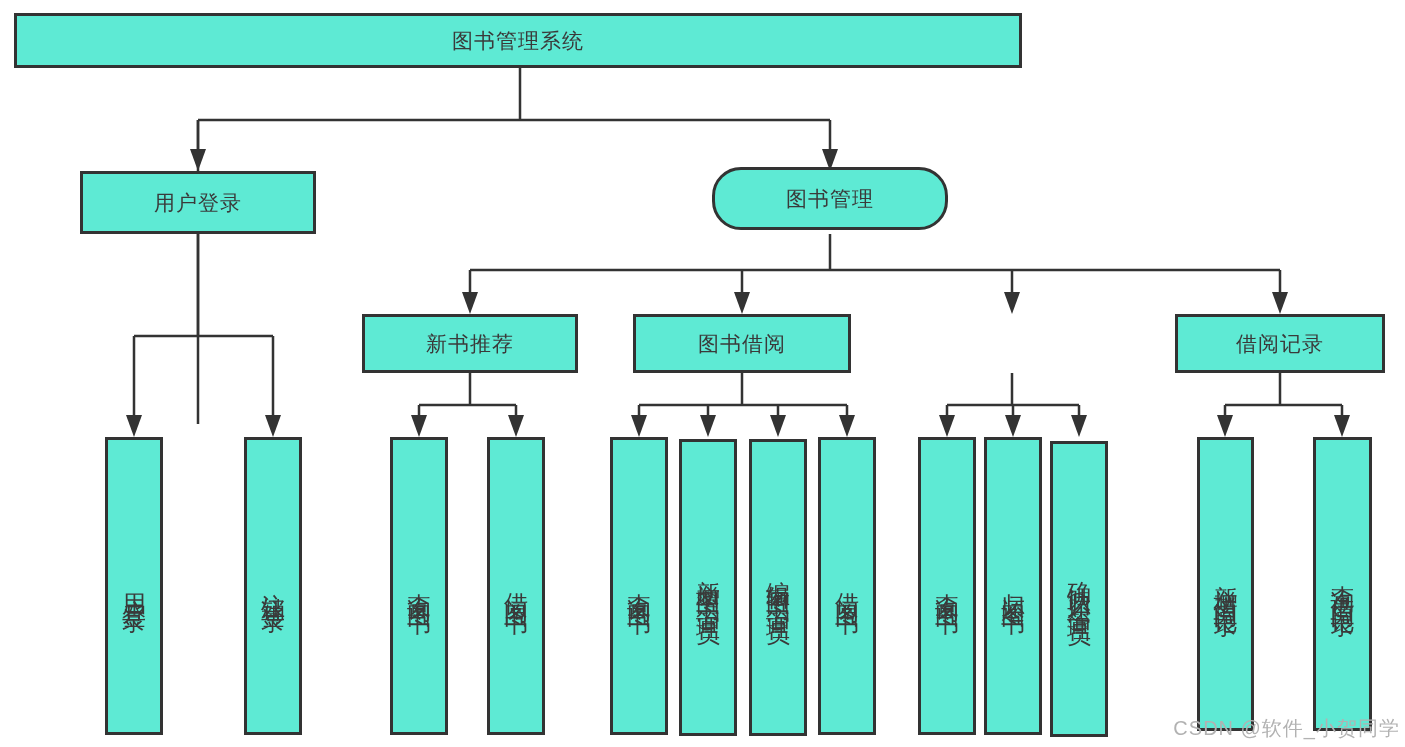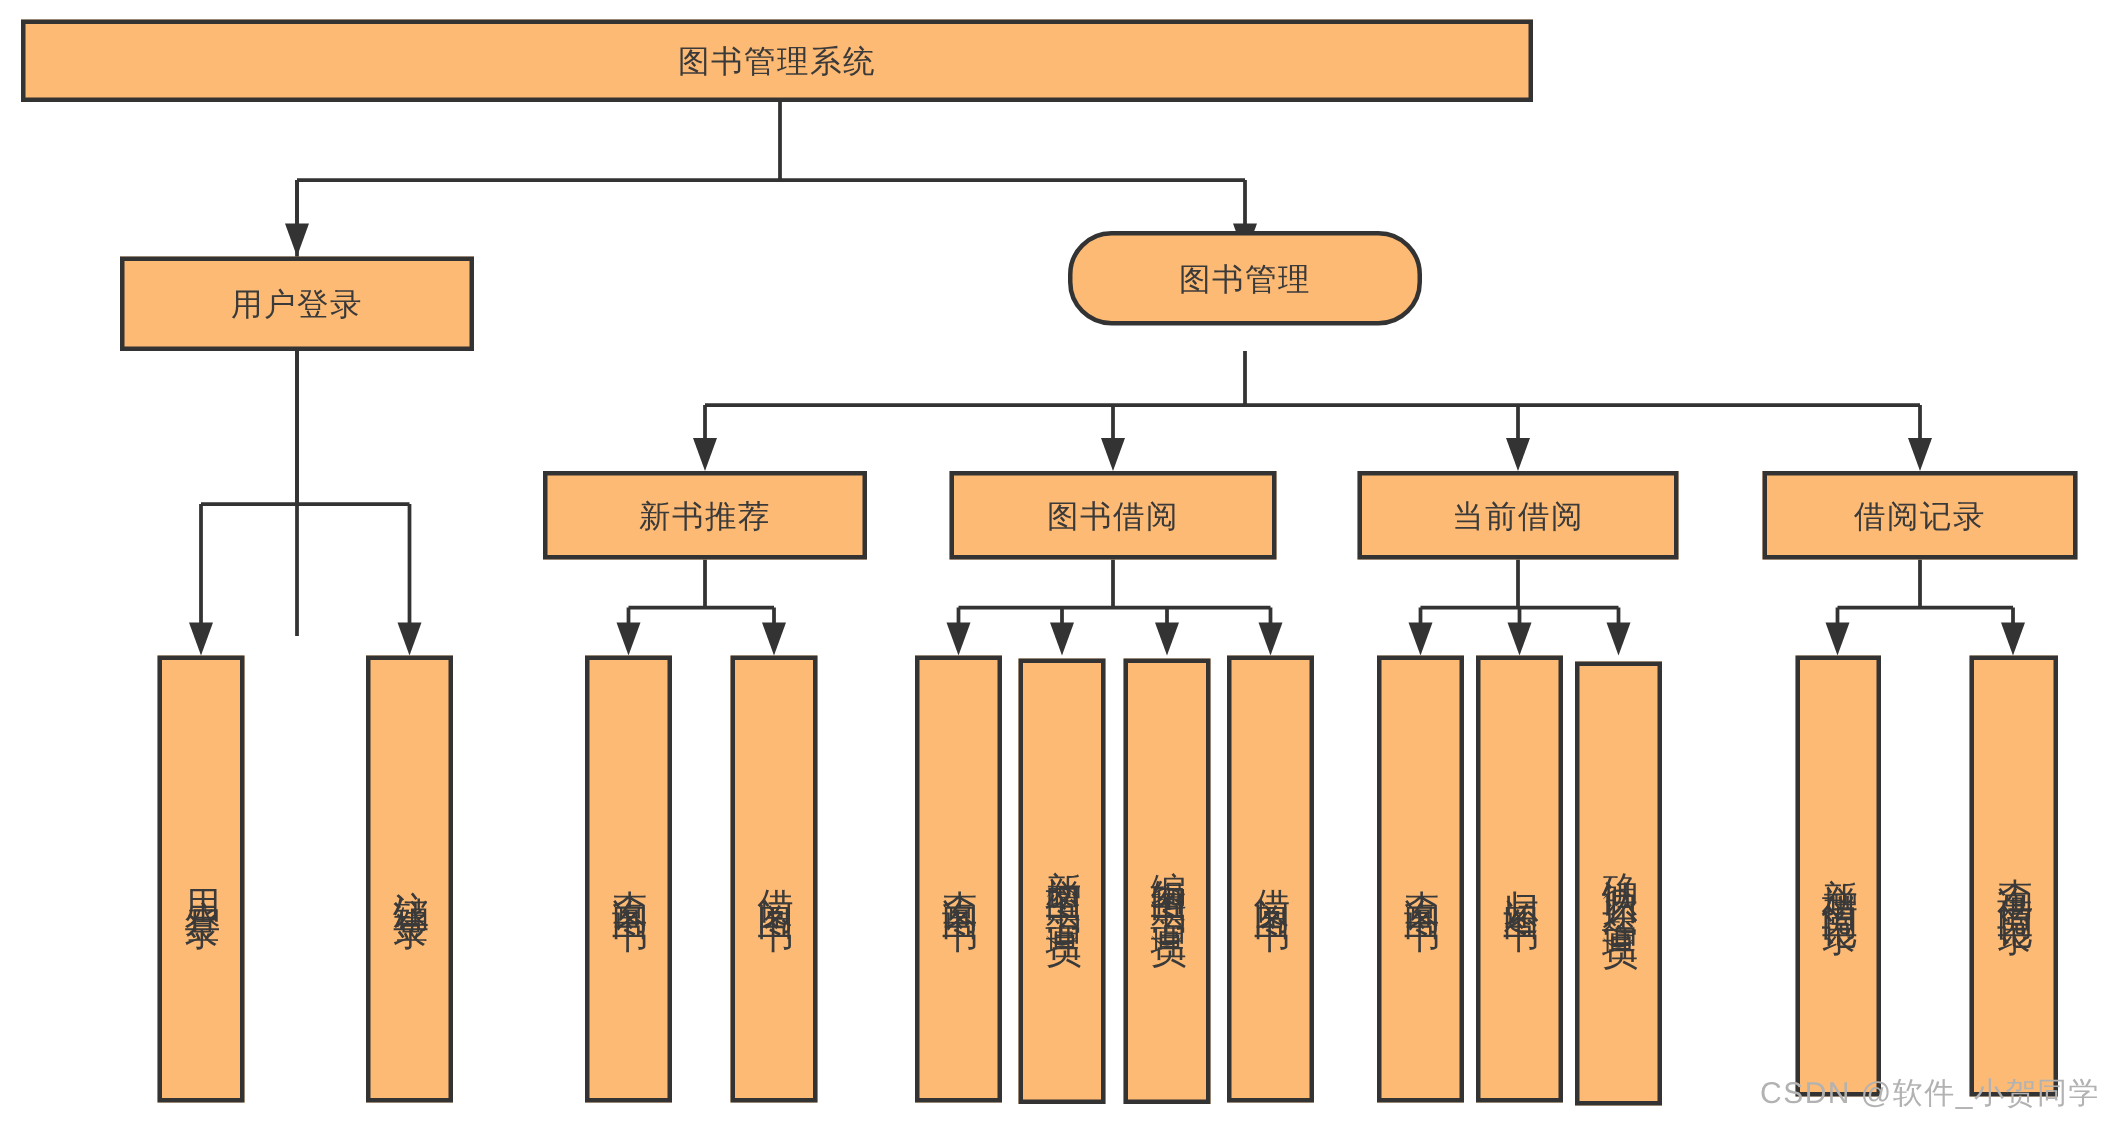--- a/index.html
+++ b/index.html
@@ -19,21 +19,21 @@
     position: absolute;
     left: 0;
     top: 0;
     width: 1405px;
     height: 747px;
     z-index: 1;
   }
   .node {
     position: absolute;
     box-sizing: border-box;
-    background: #fdba74;
+    background: #5eead4;
     border: 3px solid #333333;
     color: #3a3a3a;
     display: flex;
     align-items: center;
     justify-content: center;
     z-index: 2;
   }
   .hbox {
     font-size: 21px;
     letter-spacing: 1px;
@@ -106,32 +106,29 @@
     </g>
   </svg>
 
   <div class="node hbox" style="left:14px; top:13px; width:1008px; height:55px;">
     <span>图书管理系统</span>
   </div>
 
   <div class="node hbox" style="left:80px; top:171px; width:236px; height:63px;">
     <span>用户登录</span>
   </div>
-  <div class="node hbox" style="left:712px; top:154px; width:236px; height:63px;border-radius:29px;">
+  <div class="node hbox" style="left:712px; top:167px; width:236px; height:63px;border-radius:29px;">
     <span>图书管理</span>
   </div>
 
   <div class="node hbox" style="left:362px; top:314px; width:216px; height:59px;font-family:Liberation Serif, serif;">
     <span>新书推荐</span>
   </div>
   <div class="node hbox" style="left:633px; top:314px; width:218px; height:59px;">
     <span>图书借阅</span>
-  </div>
-  <div class="node hbox" style="left:905px; top:314px; width:214px; height:59px;">
-    <span>当前借阅</span>
   </div>
   <div class="node hbox" style="left:1175px; top:314px; width:210px; height:59px;text-align:right;">
     <span>借阅记录</span>
   </div>
 
   <div class="node vbox" style="left:105px; top:437px; width:58px; height:298px;">
     <span>用户登录</span>
   </div>
   <div class="node vbox" style="left:244px; top:437px; width:58px; height:298px;">
     <span>注销登录</span>

